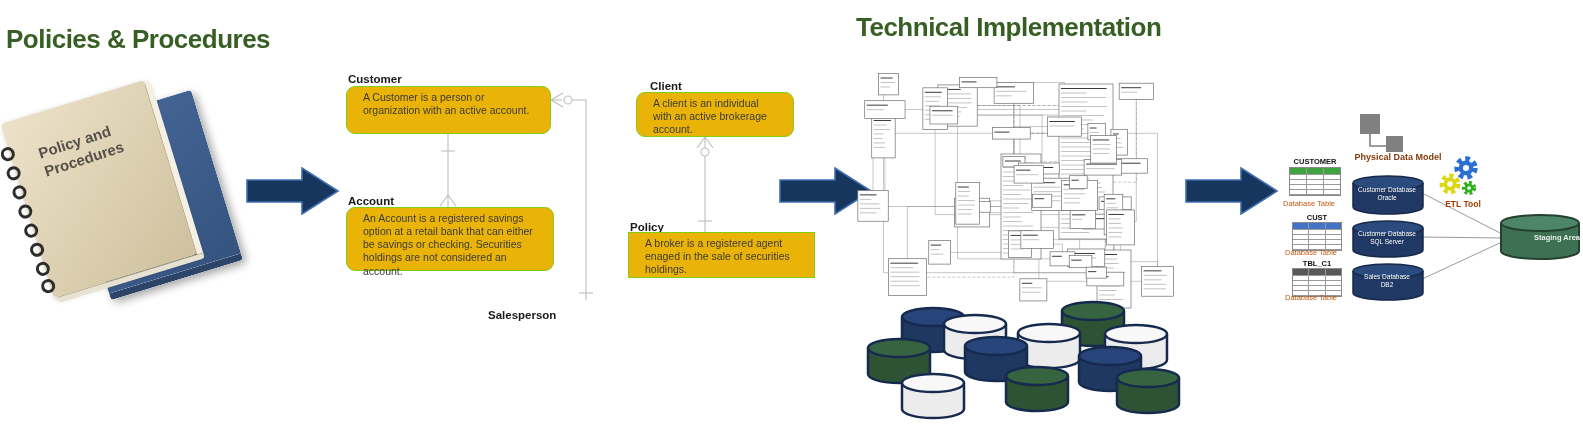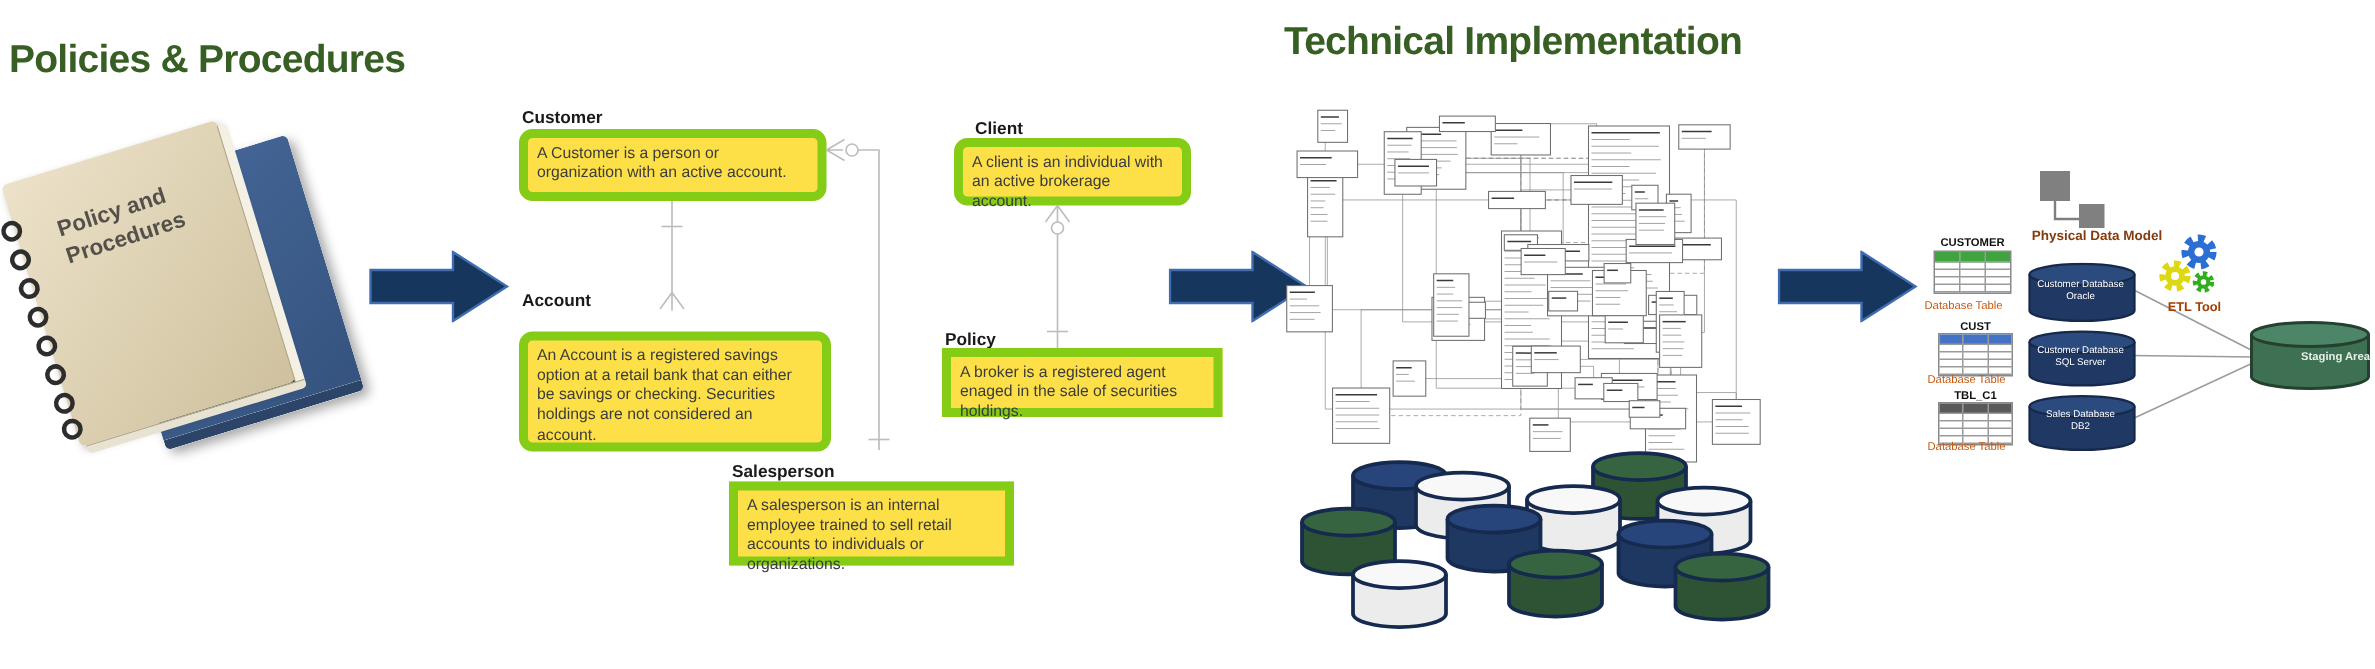--- a/index.html
+++ b/index.html
@@ -3,22 +3,22 @@
 <meta charset="utf-8">
 <style>
   html,body{margin:0;padding:0;background:#fff;}
   *{box-sizing:border-box;}
   .canvas{position:relative;width:1583px;height:446px;background:#fff;overflow:hidden;
           font-family:"Liberation Sans",sans-serif;}
   .abs{position:absolute;}
   .stage-title{position:absolute;font-weight:700;font-size:26px;color:#375f23;white-space:nowrap;letter-spacing:-0.5px;}
   
   .ent-label{position:absolute;font-weight:700;font-size:11.5px;color:#1a1a1a;white-space:nowrap;}
-  .ent-box{position:absolute;border:6px solid #84cc16;background:#fde047;color:#3c3c3c;
-           font-size:10.5px;line-height:1.25;padding:4px 6px;}
+  .ent-box{position:absolute;border:1px solid #84cc16;background:#eab308;color:#3c3c3c;
+           font-size:10.5px;line-height:1.25;padding:4px 16px;}
   .rounded{border-radius:9px;}
   svg.overlay{position:absolute;left:0;top:0;pointer-events:none;}
   
   .books{position:absolute;left:8px;top:84px;width:240px;height:220px;}
   .book{position:absolute;border-radius:4px;transform:rotate(-17deg);}
   .book-blue{left:74px;top:22px;width:138px;height:178px;background:linear-gradient(150deg,#47699b,#35537e);
              border-bottom:7px solid #2b4468;box-shadow:3px 4px 8px rgba(0,0,0,.35);}
   .book-tan{left:16px;top:14px;width:150px;height:182px;background:linear-gradient(140deg,#ece2c9,#cfc19e);
             box-shadow:2px 3px 6px rgba(0,0,0,.3);}
   .book-pages-r{position:absolute;right:-6px;top:4px;bottom:-3px;width:7px;background:#f4f0e4;border-left:1px solid #b5aa8b;border-radius:0 3px 3px 0;}
@@ -69,24 +69,23 @@
       <span class="ring" style="top:144px;"></span>
       <span class="ring" style="top:162px;"></span>
       <div class="book-title">Policy and Procedures</div>
     </div>
   </div>
 
   <div class="ent-label" style="left:348px;top:73px;">Customer</div>
   <div class="ent-box rounded" style="left:346px;top:86px;width:205px;height:48px;">A Customer is a person or organization with an active account.</div>
 
   <div class="ent-label" style="left:348px;top:195px;">Account</div>
-  <div class="ent-box rounded" style="left:346px;top:207px;width:208px;height:80px;margin-top:14px;">An Account is a registered savings option at a retail bank that can either be savings or checking. Securities holdings are not considered an account.</div>
+  <div class="ent-box rounded" style="left:346px;top:207px;width:208px;height:64px;">An Account is a registered savings option at a retail bank that can either be savings or checking. Securities holdings are not considered an account.</div>
 
   <div class="ent-label" style="left:488px;top:309px;">Salesperson</div>
-  <div class="ent-box" style="left:486px;top:321px;width:190px;height:56px;">A salesperson is an internal employee trained to sell retail accounts to individuals or organizations.</div>
 
   <div class="ent-label" style="left:650px;top:80px;">Client</div>
   <div class="ent-box rounded" style="left:636px;top:92px;width:158px;height:45px;">A client is an individual with an active brokerage account.</div>
 
   <div class="ent-label" style="left:630px;top:221px;">Policy</div>
   <div class="ent-box" style="left:628px;top:232px;width:187px;height:46px;">A broker is a registered agent enaged in the sale of securities holdings.</div>
 
   <svg class="overlay" width="1583" height="446">
     <g stroke="#bdbdbd" stroke-width="1.1" fill="none">
 

